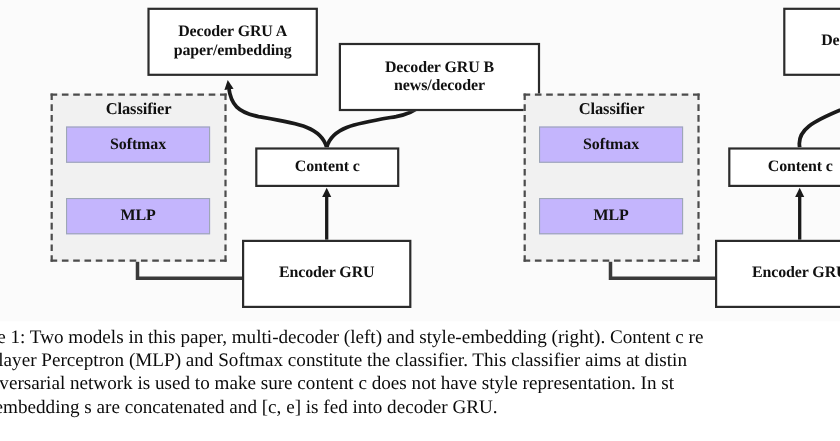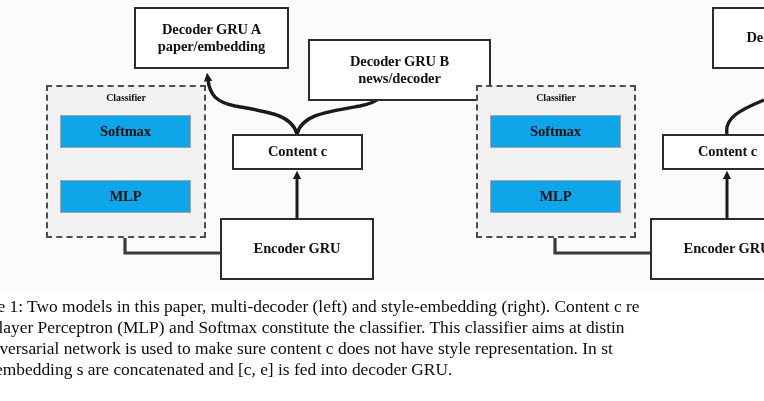--- a/index.html
+++ b/index.html
@@ -48,42 +48,42 @@
     font-size: 14.5px;
     line-height: 1.18;
     letter-spacing: -0.1px;
     color: #111111;
   }
   .node-box .ln { display: block; white-space: nowrap; }
   .inner-box {
     position: absolute;
     box-sizing: border-box;
     border: 1px solid #9ea7b6;
-    background: #0ea5e9;
+    background: #c4b5fd;
     display: flex;
     align-items: center;
     justify-content: center;
     font-weight: bold;
     font-size: 14.5px;
     color: #111111;
     letter-spacing: -0.1px;
   }
   .classifier-group {
     position: absolute;
     box-sizing: border-box;
     border: 2.5px dashed #4c4c4c;
     background: #f1f1f1;
   }
   .classifier-title {
     position: absolute;
     width: 100%;
     text-align: center;
     top: 5px;
     font-weight: bold;
-    font-size: 10px;
+    font-size: 15px;
     color: #111111;
     letter-spacing: -0.1px;
   }
   
   #caption {
     position: absolute;
     left: 0;
     top: 296px;
     width: 764px;
     font-family: "Liberation Serif", serif;

